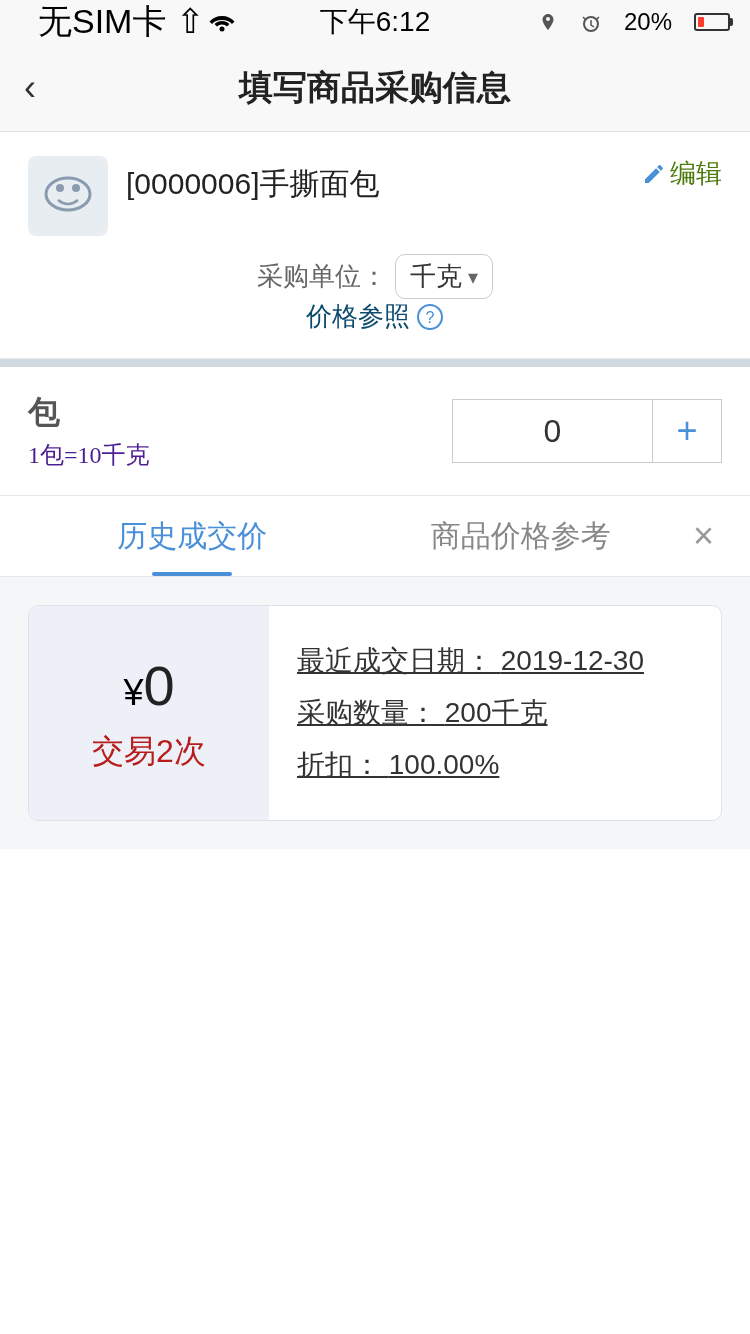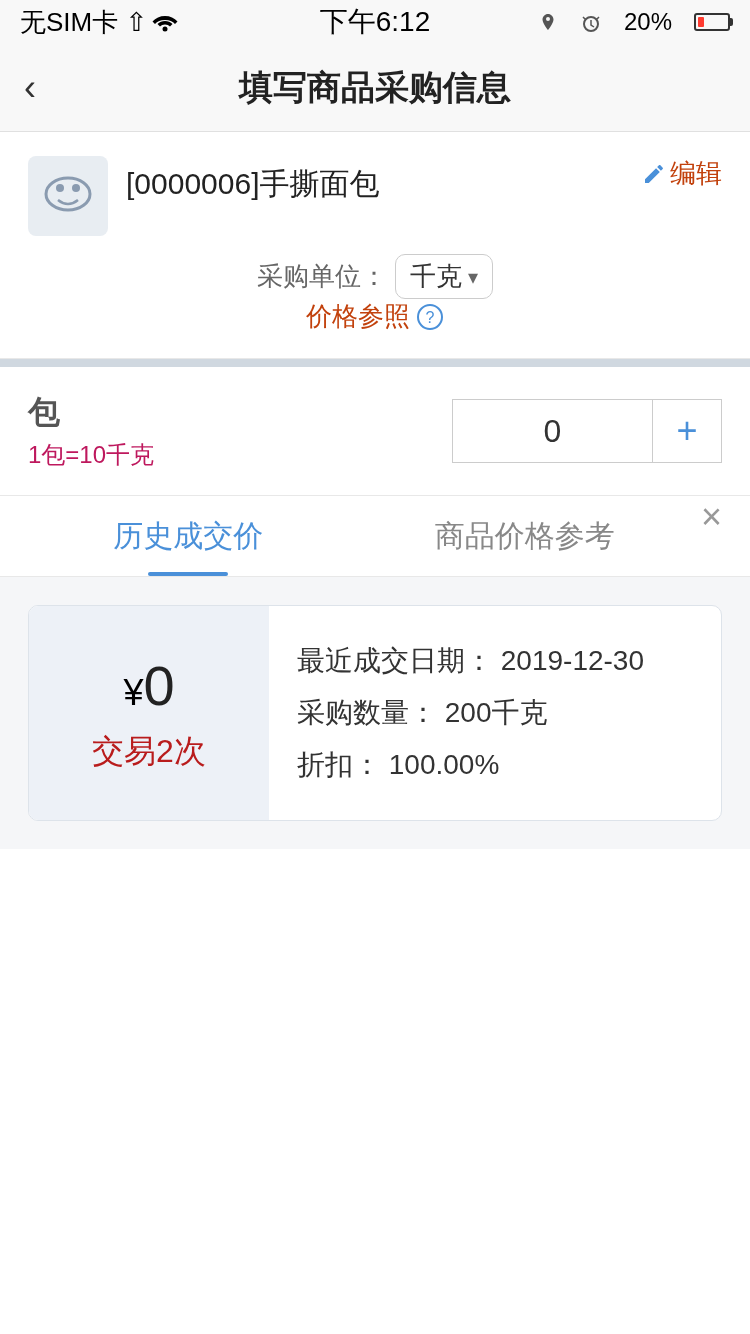--- a/index.html
+++ b/index.html
@@ -21,21 +21,22 @@
       align-items: center;
       justify-content: space-between;
       padding: 0 20px;
       font-size: 26px;
       color: #000;
     }
     .status-left {
       display: flex;
       align-items: center;
       gap: 4px;
-      font-size: 26px;
+      font-size: 34px;
+      margin-left: 18px;
     }
     .status-center {
       font-size: 28px;
       font-weight: 500;
       position: absolute;
       left: 50%;
       transform: translateX(-50%);
     }
     .status-right {
       display: flex;
@@ -136,21 +137,21 @@
       justify-content: center;
     }
     .product-name {
       font-size: 30px;
       color: #222;
       font-weight: 500;
       margin-top: 8px;
     }
     .edit-btn {
       font-size: 26px;
-      color: #c2410c;
+      color: #4d7c0f;
       display: flex;
       align-items: center;
       gap: 4px;
       cursor: pointer;
       flex-shrink: 0;
     }
     .product-unit-row {
       display: flex;
       align-items: center;
       justify-content: space-between;
@@ -172,21 +173,21 @@
       color: #333;
       background: #fff;
       cursor: pointer;
     }
     .unit-arrow {
       font-size: 20px;
       color: #666;
     }
     .price-ref {
       font-size: 26px;
-      color: #c2410c;
+      color: #0c4a6e;
       display: flex;
       align-items: center;
       gap: 6px;
       cursor: pointer;
     }
 
     
     .separator-row {
       background: #d0d8e0;
       height: 8px;
@@ -206,21 +207,22 @@
       flex-direction: column;
       gap: 4px;
     }
     .qty-unit {
       font-size: 32px;
       color: #555;
       font-weight: 600;
     }
     .qty-conversion {
       font-size: 24px;
-      color: #be185d;
+      color: #4c1d95;
+      font-family: Liberation Serif, serif;
     }
     .qty-input-area {
       display: flex;
       align-items: center;
       gap: 0;
     }
     .qty-input-box {
       width: 200px;
       height: 64px;
       border: 1px solid #ccc;
@@ -245,22 +247,22 @@
       cursor: pointer;
     }
 
     
     .tab-area {
       background: #fff;
       border-bottom: 1px solid #e8e8e8;
     }
     .tab-row {
       display: flex;
-      align-items: flex-start;
-      padding: 0 20px;
+      align-items: center;
+      padding: 0 28px;
       position: relative;
       height: 80px;
     }
     .tab-item {
       flex: 1;
       display: flex;
       flex-direction: column;
       align-items: center;
       justify-content: center;
       height: 100%;
@@ -329,20 +331,21 @@
       flex: 1;
       padding: 36px 28px;
       display: flex;
       flex-direction: column;
       gap: 14px;
       justify-content: center;
     }
     .detail-row {
       font-size: 28px;
       color: #333;
+      text-decoration: underline;
     }
 
     
     .main-bg {
       background: #fff;
       min-height: 800px;
     }
   </style>
 </head>
 <body>

